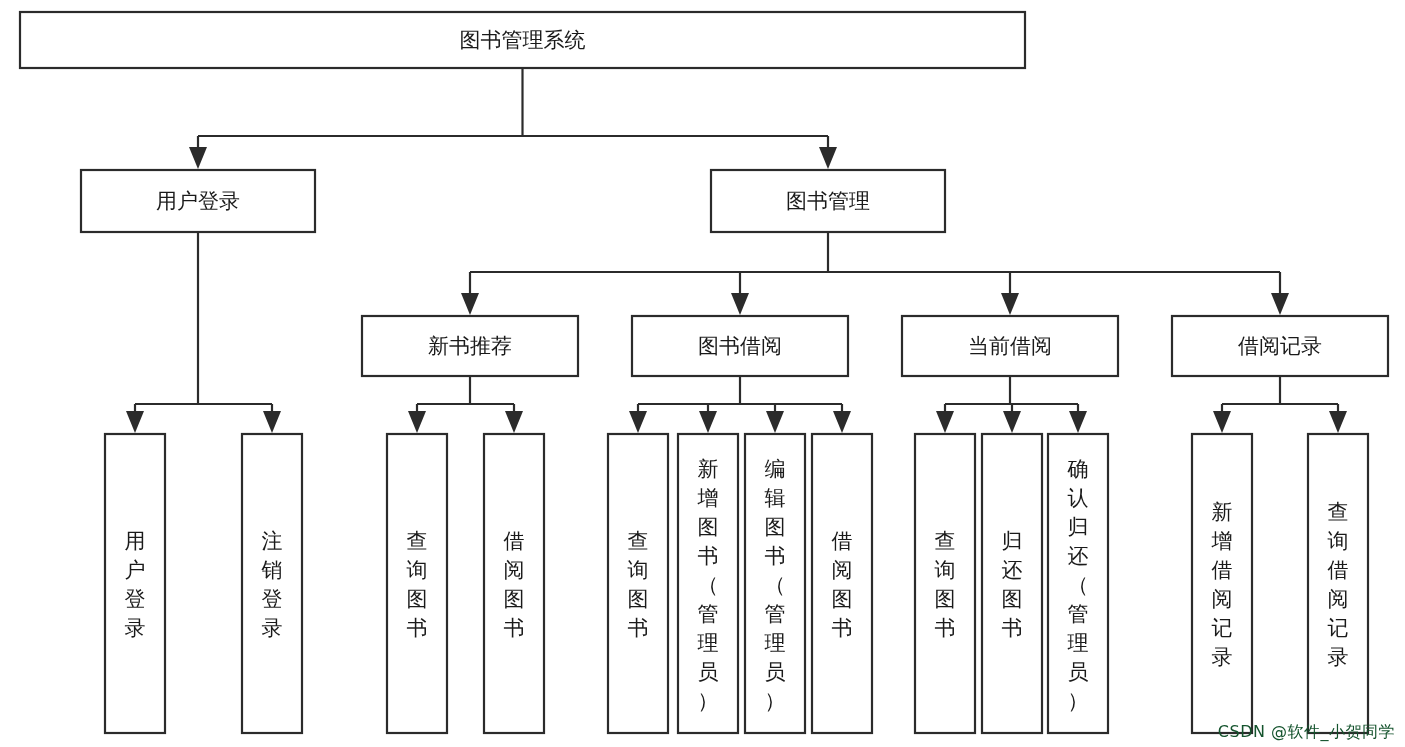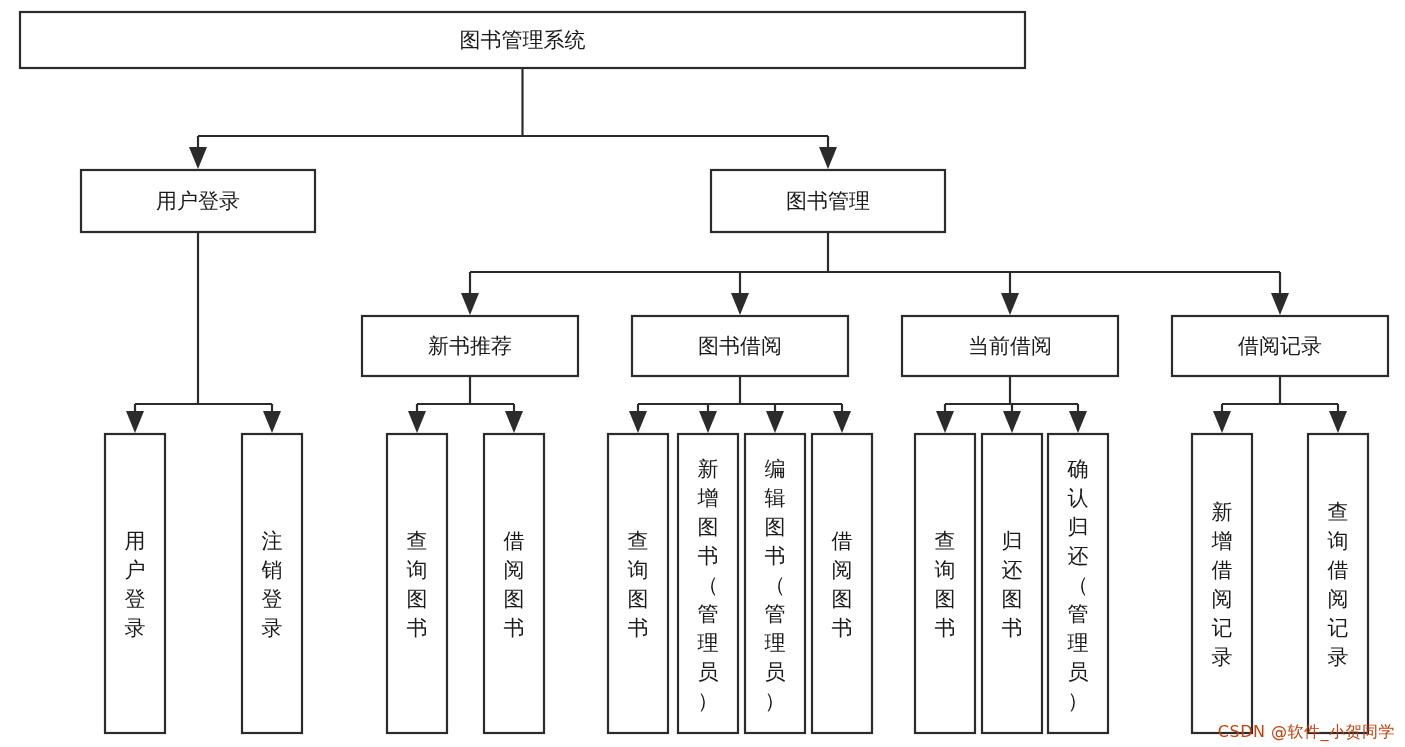--- a/index.html
+++ b/index.html
@@ -53,21 +53,21 @@
   .edge-arrow {
     fill: #2b2b2b;
     stroke: none;
   }
   .watermark-text {
     position: absolute;
     right: 10px;
     bottom: 4px;
     font-family: "DejaVu Sans", "Liberation Sans", sans-serif;
     font-size: 16px;
-    color: #c2410c;
+    color: #14532d;
     white-space: nowrap;
     letter-spacing: 0.5px;
     user-select: none;
   }
 </style>
 </head>
 <body>
 
 <div id="diagram-root">
   <svg id="tree-svg" viewBox="0 0 1405 747">

